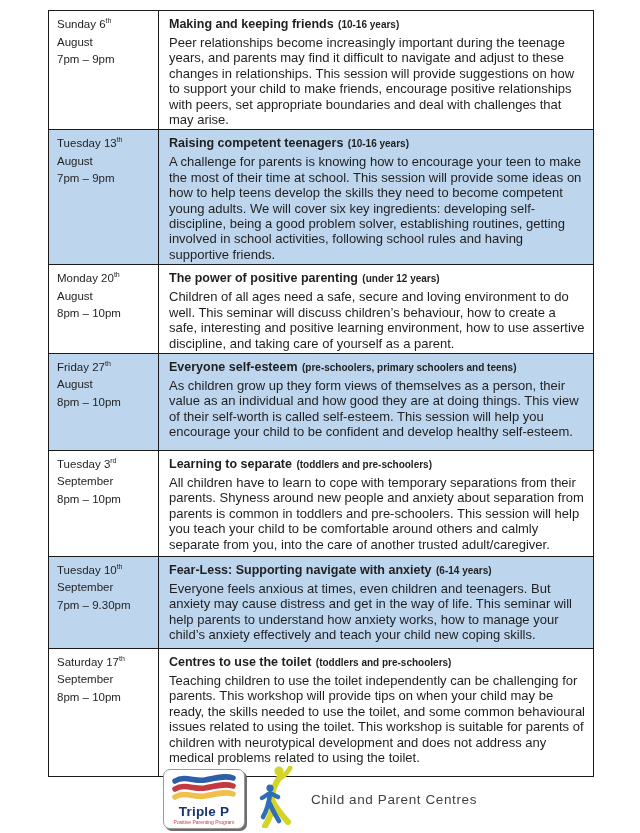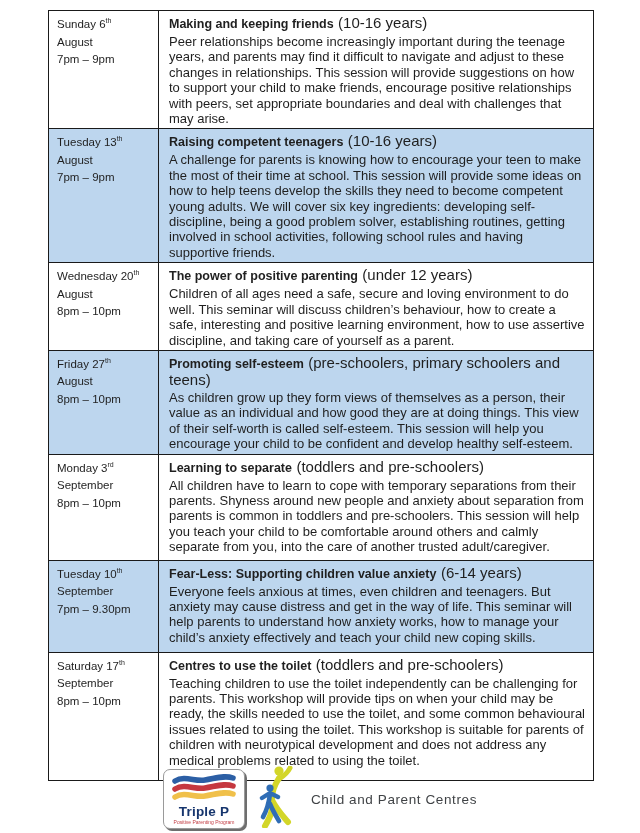--- a/index.html
+++ b/index.html
@@ -45,22 +45,22 @@
   .title-line {
     margin-bottom: 2px;
     line-height: 16px;
   }
   .session-title {
     font-weight: bold;
     font-size: 12.5px;
     text-align: right;
   }
   .session-age {
-    font-weight: normal;
-    font-size: 15px;
+    font-weight: bold;
+    font-size: 10px;
   }
   .session-desc {
     font-size: 13px;
     line-height: 15.4px;
   }
   tr.alt { background: #BDD6EE; }
 
   
   .footer {
     position: absolute;
@@ -135,62 +135,62 @@
           <div>7pm – 9pm</div>
         </td>
         <td class="info-cell">
           <div class="title-line"><span class="session-title">Raising competent teenagers</span> <span class="session-age">(10-16 years)</span></div>
           <div class="session-desc">A challenge for parents is knowing how to encourage your teen to make the most of their time at school. This session will provide some ideas on how to help teens develop the skills they need to become competent young adults. We will cover six key ingredients: developing self-discipline, being a good problem solver, establishing routines, getting involved in school activities, following school rules and having supportive friends.</div>
         </td>
       </tr>
 
       <tr style="height:87px;">
         <td class="date-cell">
-          <div><span>Wednesday 20</span><sup>th</sup></div>
+          <div><span>Monday 20</span><sup>th</sup></div>
           <div>August</div>
           <div>8pm – 10pm</div>
         </td>
         <td class="info-cell">
           <div class="title-line"><span class="session-title">The power of positive parenting</span> <span class="session-age">(under 12 years)</span></div>
           <div class="session-desc">Children of all ages need a safe, secure and loving environment to do well. This seminar will discuss children’s behaviour, how to create a safe, interesting and positive learning environment, how to use assertive discipline, and taking care of yourself as a parent.</div>
         </td>
       </tr>
 
       <tr class="alt" style="height:97px;">
         <td class="date-cell">
           <div><span>Friday 27</span><sup>th</sup></div>
           <div>August</div>
           <div>8pm – 10pm</div>
         </td>
         <td class="info-cell">
-          <div class="title-line"><span class="session-title">Promoting self-esteem</span> <span class="session-age">(pre-schoolers, primary schoolers and teens)</span></div>
+          <div class="title-line"><span class="session-title">Everyone self-esteem</span> <span class="session-age">(pre-schoolers, primary schoolers and teens)</span></div>
           <div class="session-desc">As children grow up they form views of themselves as a person, their value as an individual and how good they are at doing things. This view of their self-worth is called self-esteem. This session will help you encourage your child to be confident and develop healthy self-esteem.</div>
         </td>
       </tr>
 
       <tr style="height:106px;">
         <td class="date-cell">
-          <div><span>Monday 3</span><sup>rd</sup></div>
+          <div><span>Tuesday 3</span><sup>rd</sup></div>
           <div>September</div>
           <div>8pm – 10pm</div>
         </td>
         <td class="info-cell">
           <div class="title-line"><span class="session-title">Learning to separate</span> <span class="session-age">(toddlers and pre-schoolers)</span></div>
           <div class="session-desc">All children have to learn to cope with temporary separations from their parents. Shyness around new people and anxiety about separation from parents is common in toddlers and pre-schoolers. This session will help you teach your child to be comfortable around others and calmly separate from you, into the care of another trusted adult/caregiver.</div>
         </td>
       </tr>
 
       <tr class="alt" style="height:92px;">
         <td class="date-cell">
           <div><span>Tuesday 10</span><sup>th</sup></div>
           <div>September</div>
           <div>7pm – 9.30pm</div>
         </td>
         <td class="info-cell">
-          <div class="title-line"><span class="session-title">Fear-Less: Supporting children value anxiety</span> <span class="session-age">(6-14 years)</span></div>
+          <div class="title-line"><span class="session-title">Fear-Less: Supporting navigate with anxiety</span> <span class="session-age">(6-14 years)</span></div>
           <div class="session-desc">Everyone feels anxious at times, even children and teenagers. But anxiety may cause distress and get in the way of life. This seminar will help parents to understand how anxiety works, how to manage your child’s anxiety effectively and teach your child new coping skills.</div>
         </td>
       </tr>
 
       <tr style="height:128px;">
         <td class="date-cell">
           <div><span>Saturday 17</span><sup>th</sup></div>
           <div>September</div>
           <div>8pm – 10pm</div>
         </td>

